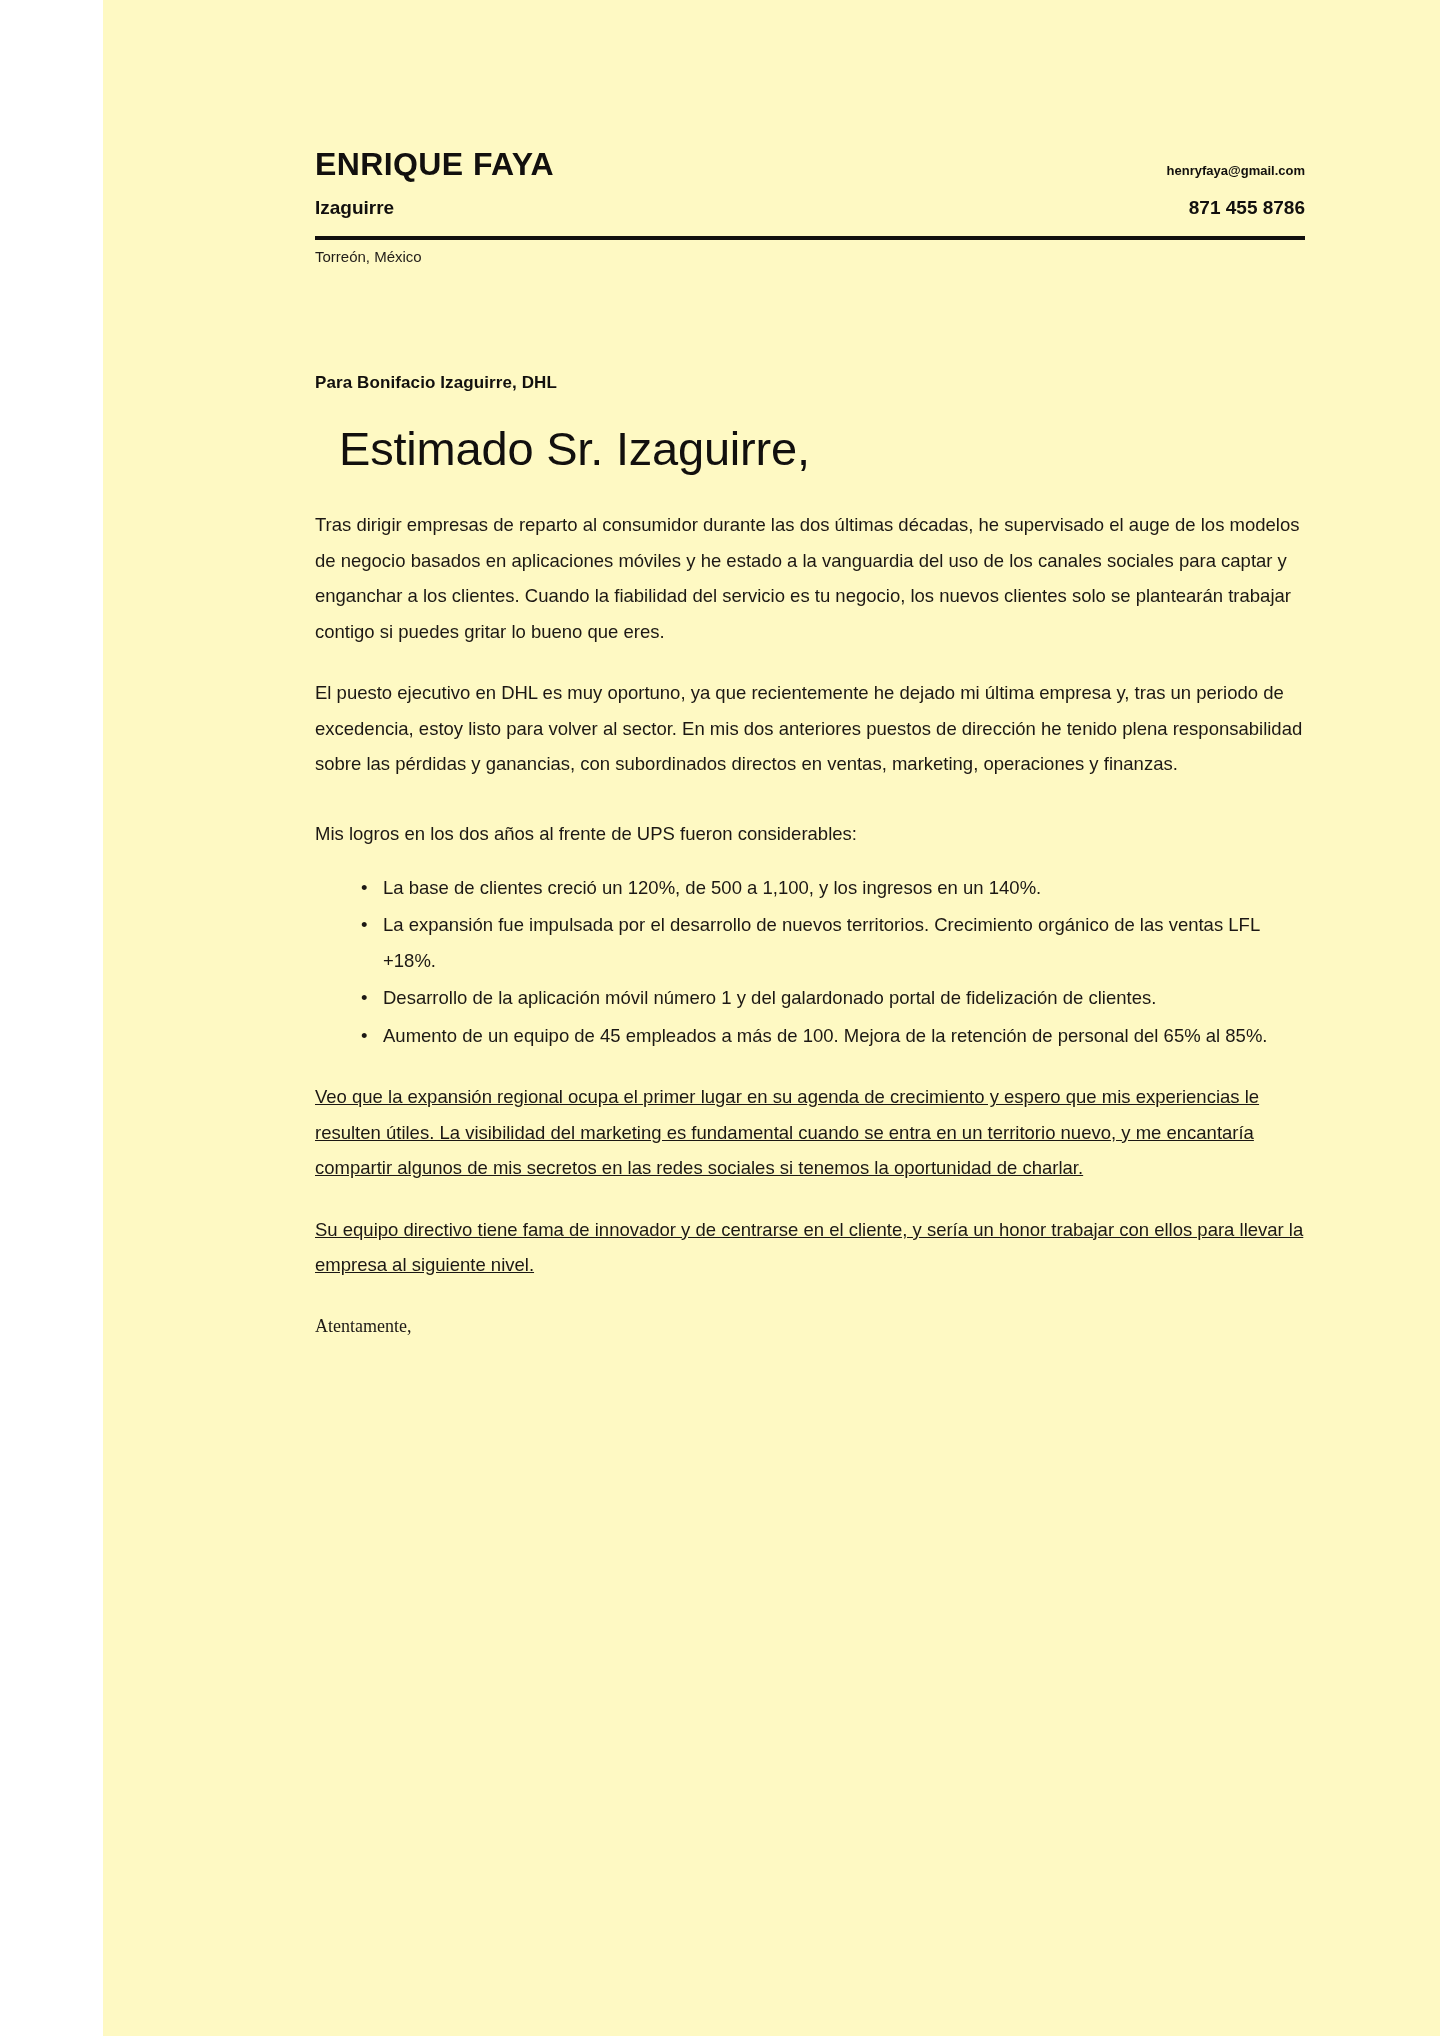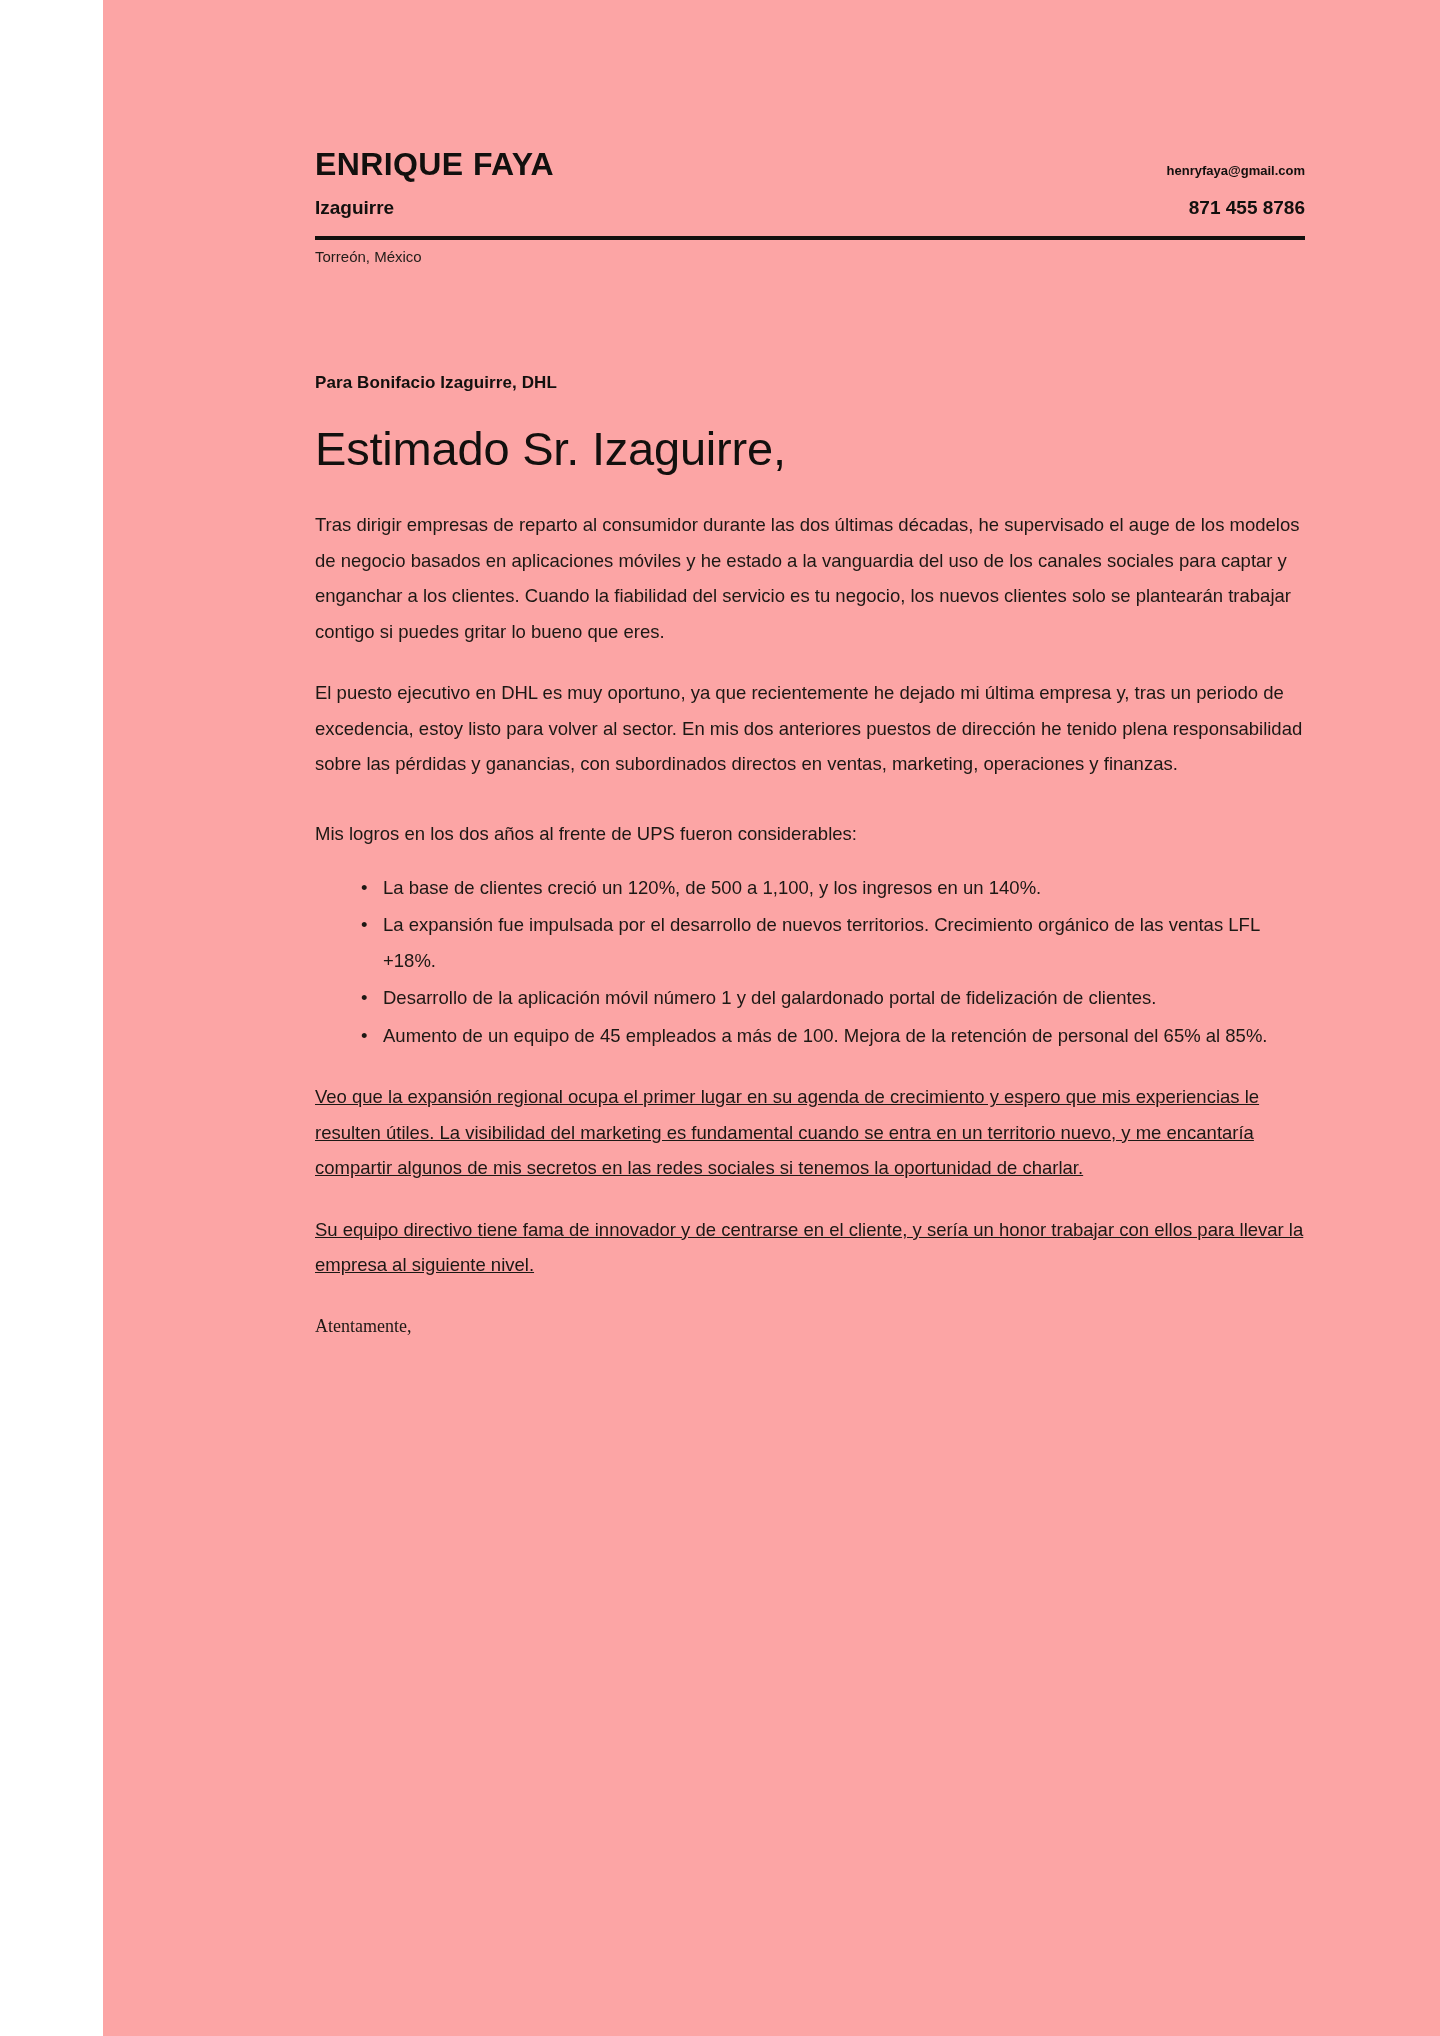--- a/index.html
+++ b/index.html
@@ -13,21 +13,21 @@
     font-family: "Liberation Sans", sans-serif;
     overflow: hidden;
   }
 
   .page {
     position: absolute;
     left: 103px;
     top: 0;
     width: 1337px;
     height: 2036px;
-    background: #fca5a5;
+    background: #fef9c3;
     box-sizing: border-box;
   }
 
   .content {
     position: absolute;
     left: 212px;   
     top: 0;
     width: 990px;
   }
 
@@ -90,20 +90,21 @@
     color: #12100e;
     letter-spacing: 0.1px;
   }
   .salutation {
     margin-top: 30px;
     font-size: 47px;
     font-weight: normal;
     color: #12100e;
     line-height: 1.12;
     letter-spacing: -0.2px;
+    margin-left: 24px;
   }
   .para {
     margin-top: 26px;
     font-size: 18.5px;
     line-height: 1.92;
     color: #1c1814;
   }
   .para.lead {
     margin-top: 34px;
   }

